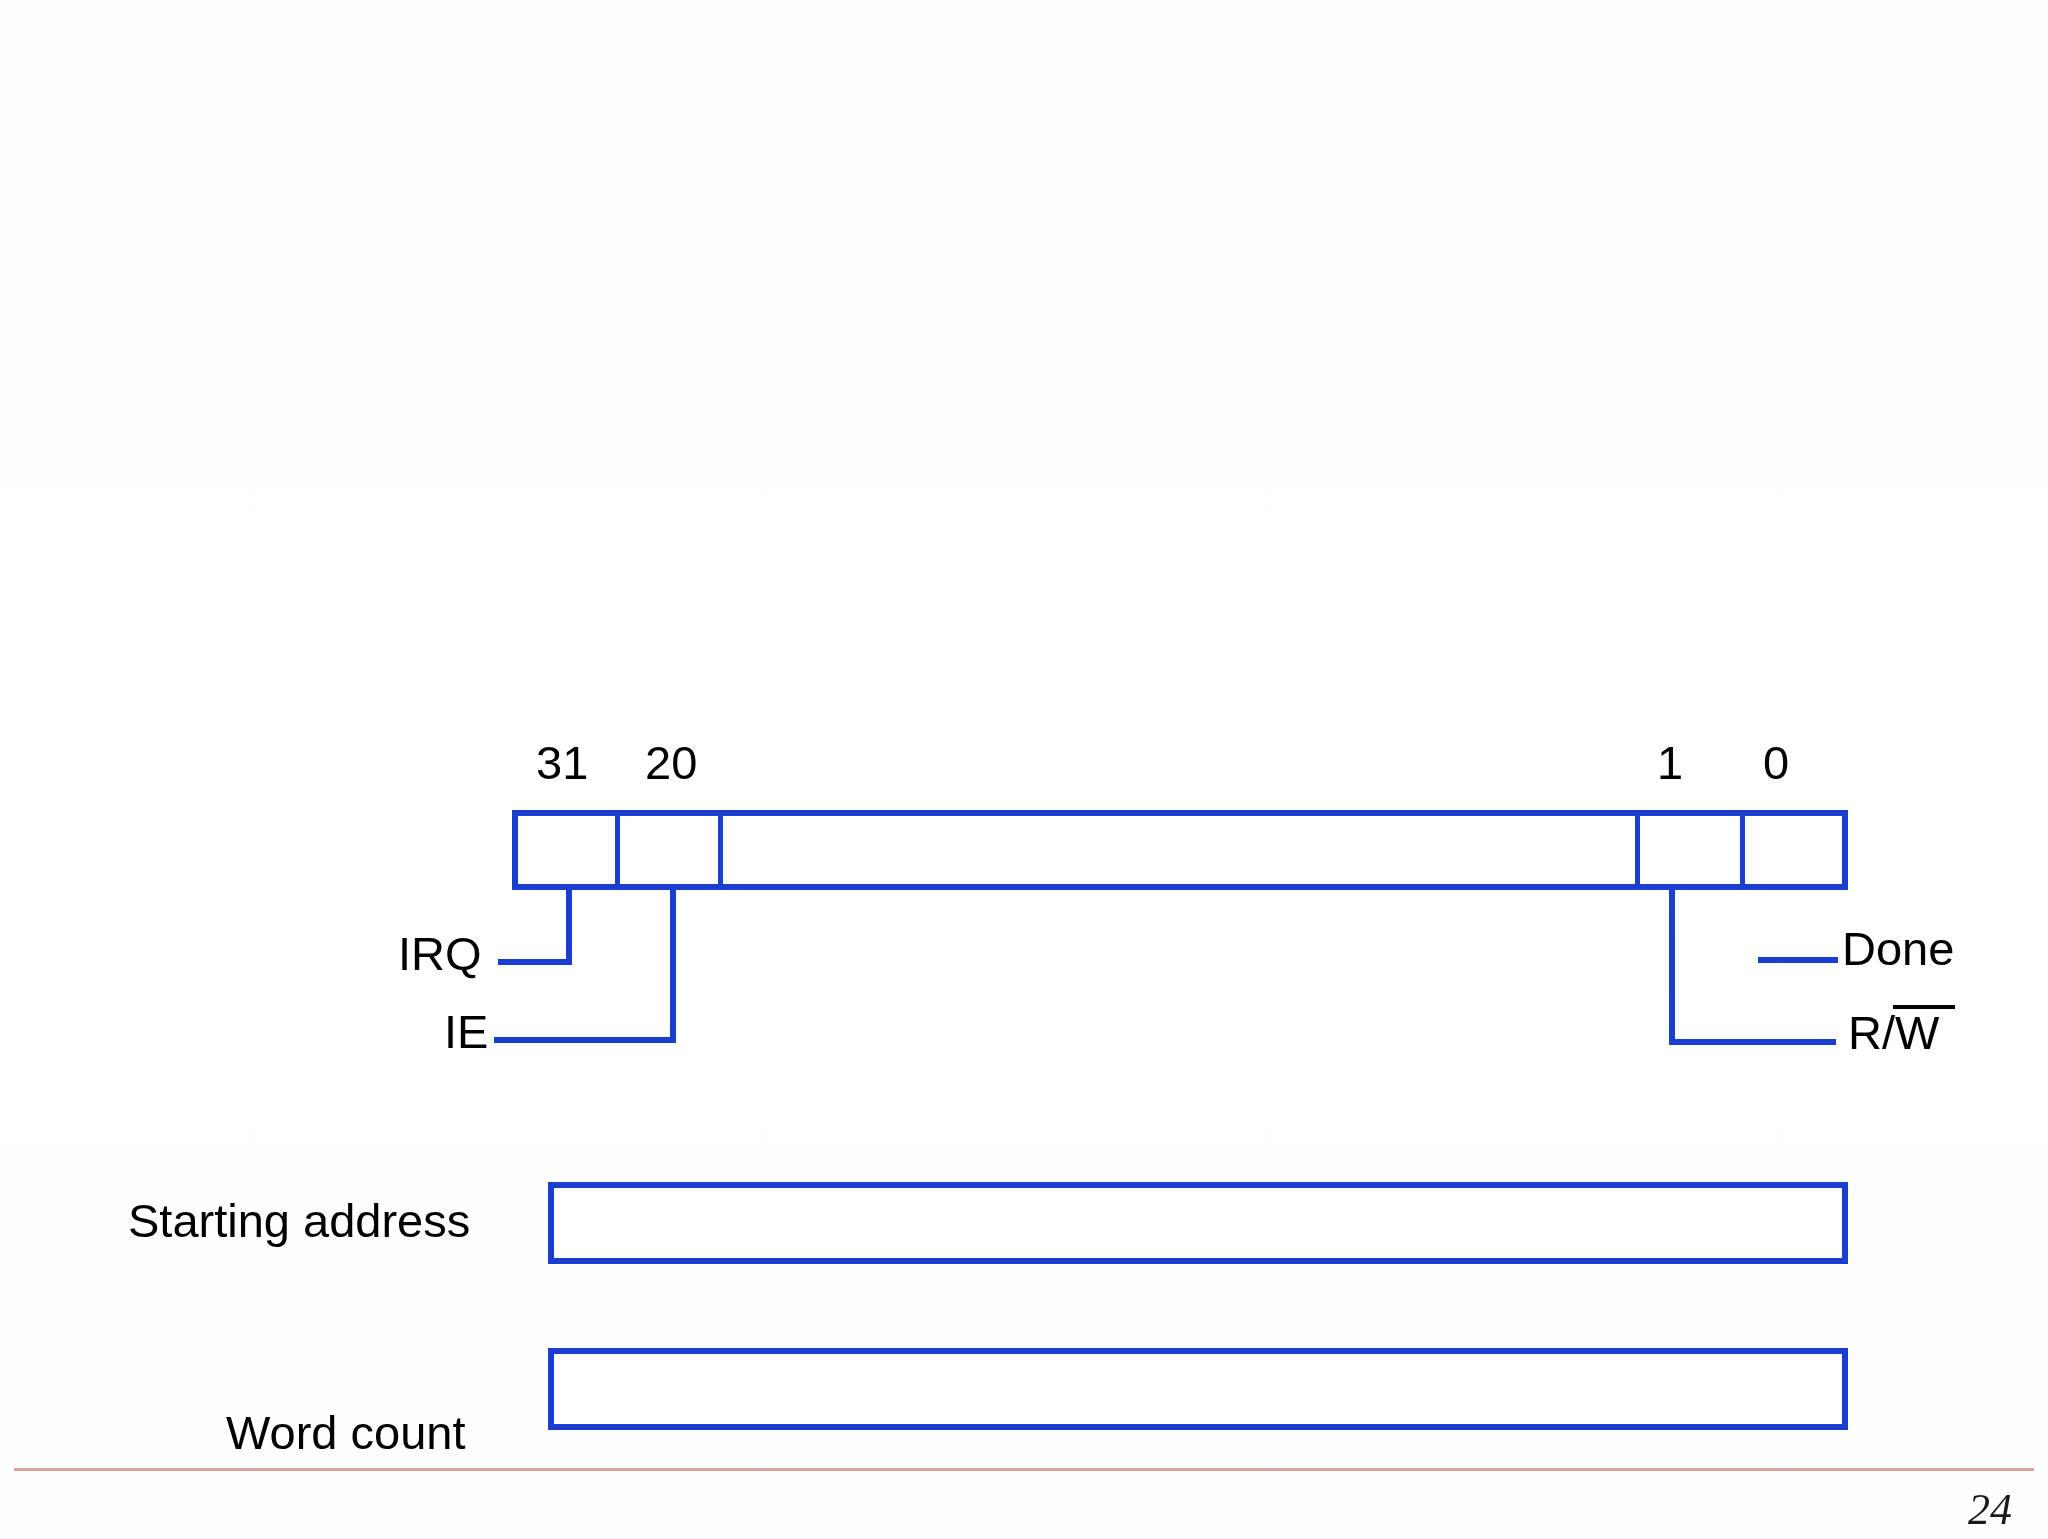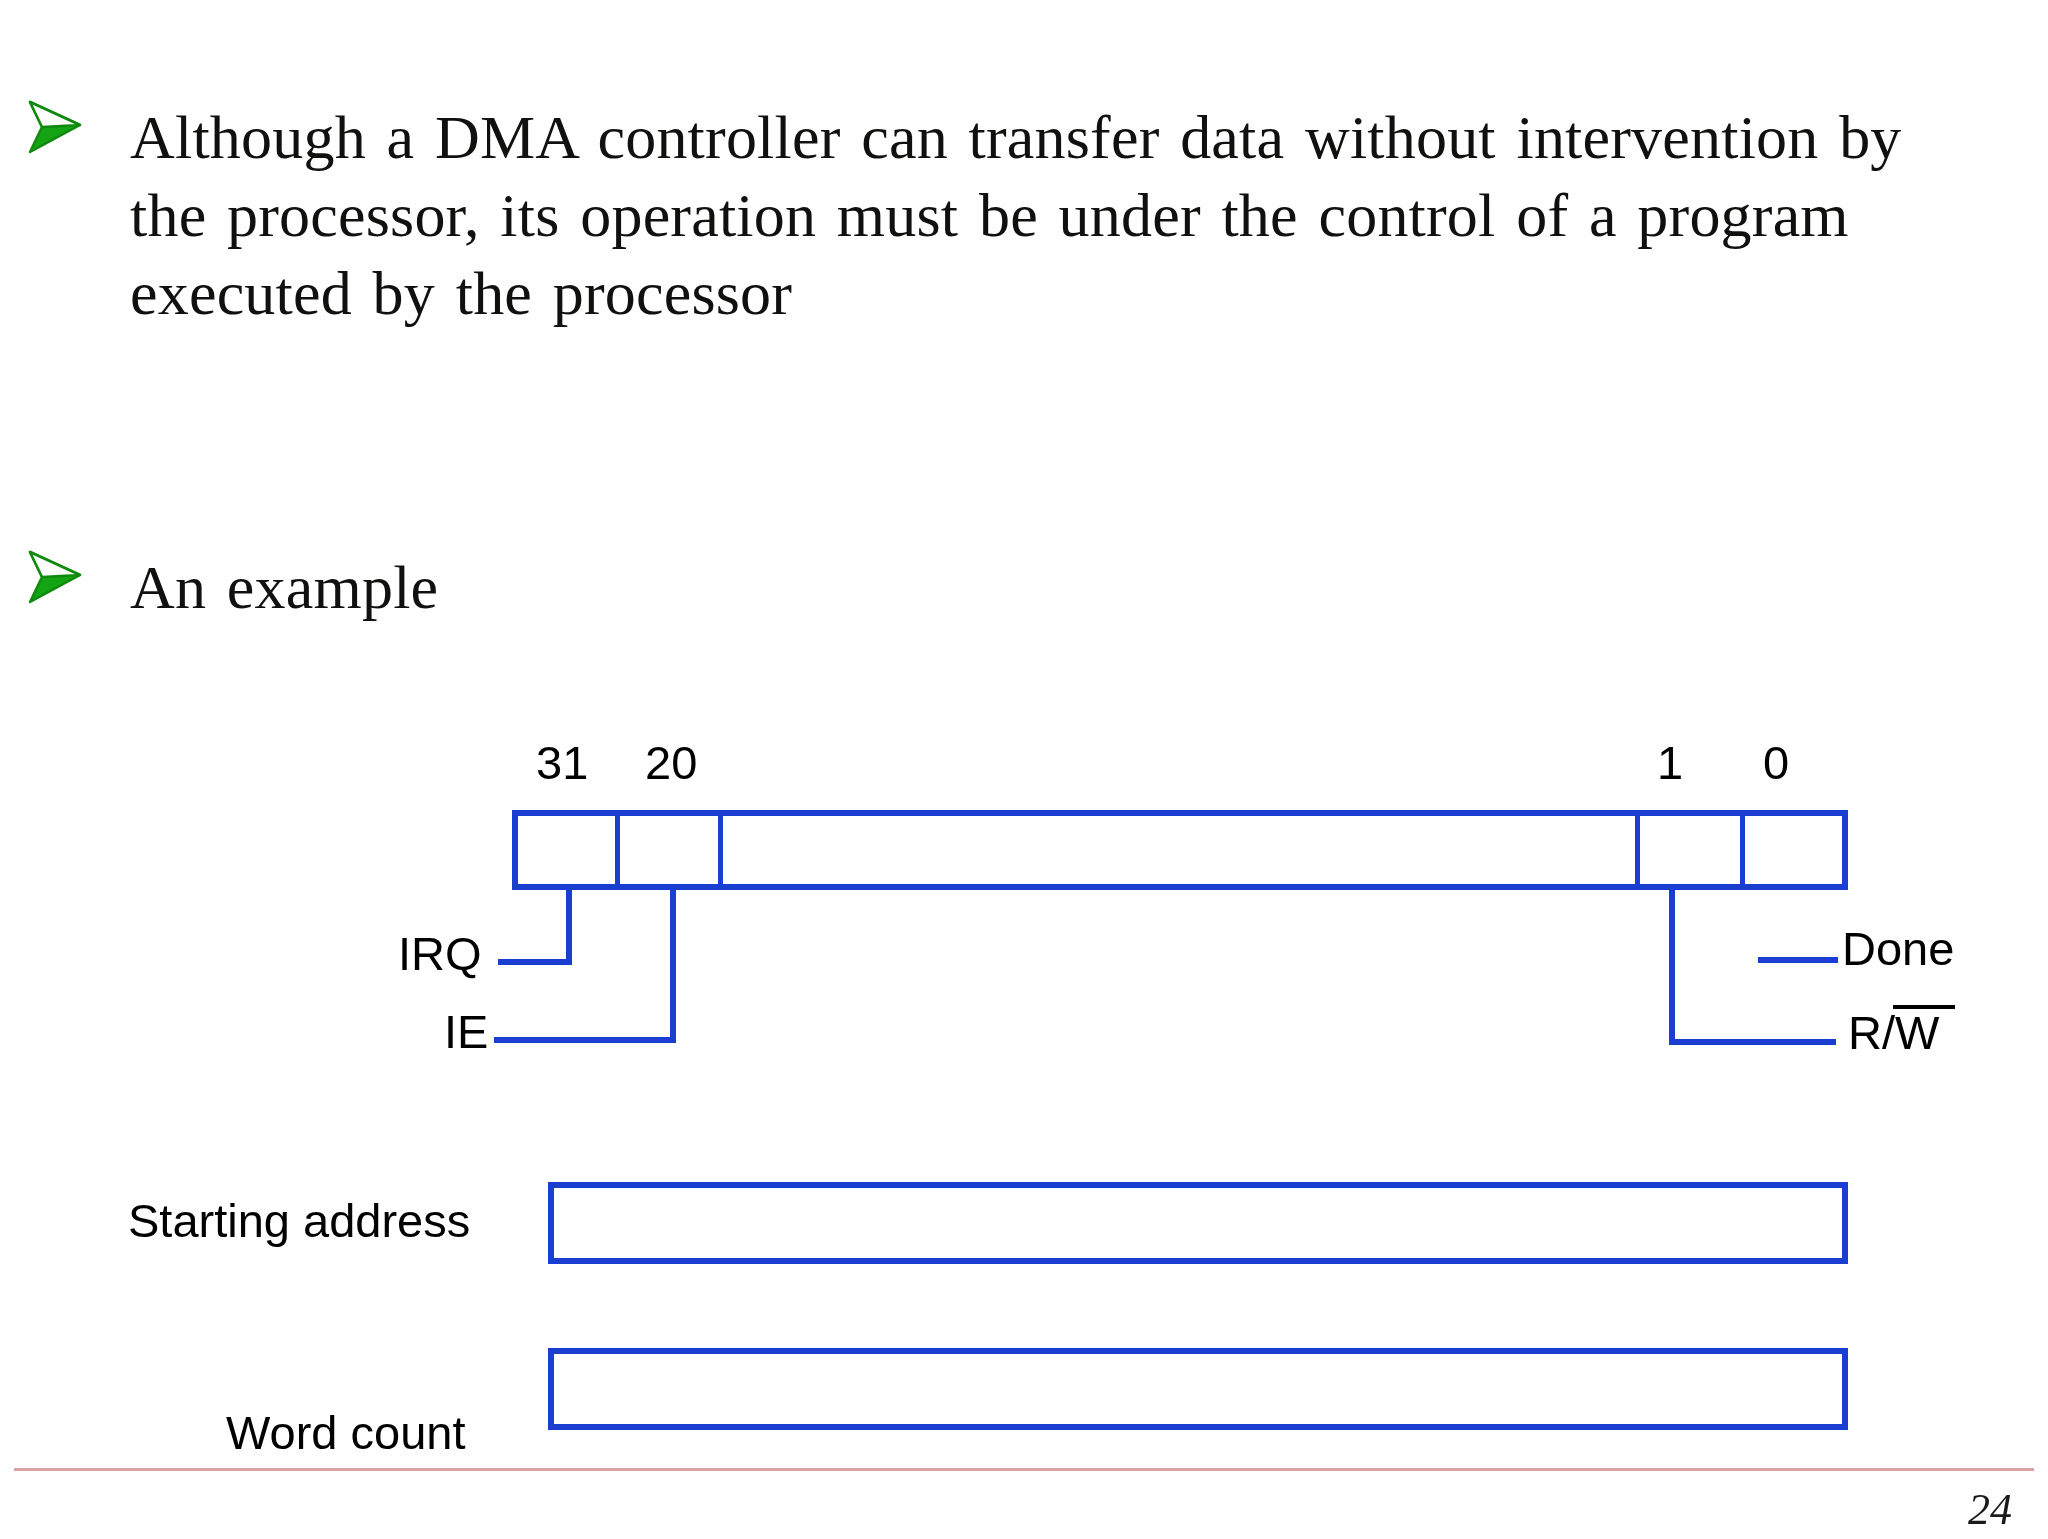--- a/index.html
+++ b/index.html
@@ -150,43 +150,21 @@
     font-size: 44px;
     color: #1a1a1a;
   }
 </style>
 </head>
 <body>
 
 <div id="slide">
 
 
-  <div class="bullet-block" style="top: 98px;">
-    <div class="bullet-row">
-      <span class="arrow-icon">
-        <svg width="62" height="58" viewBox="0 0 62 58" xmlns="http://www.w3.org/2000/svg">
-          <path d="M6 4 L56 27 L6 54 L18 29 Z" fill="#13a313" stroke="#0f8a0f" stroke-width="2.5" stroke-linejoin="round"></path>
-          <path d="M6 4 L56 27 L18 29 Z" fill="#ffffff" stroke="#0f8a0f" stroke-width="2.5" stroke-linejoin="round"></path>
-        </svg>
-      </span>
-      <span class="bullet-text">Although a DMA controller can transfer data without intervention by the processor, its operation must be under the control of a program executed by the processor</span>
-    </div>
-  </div>
-
-  <div class="bullet-block" style="top: 548px;">
-    <div class="bullet-row">
-      <span class="arrow-icon">
-        <svg width="62" height="58" viewBox="0 0 62 58" xmlns="http://www.w3.org/2000/svg">
-          <path d="M6 4 L56 27 L6 54 L18 29 Z" fill="#13a313" stroke="#0f8a0f" stroke-width="2.5" stroke-linejoin="round"></path>
-          <path d="M6 4 L56 27 L18 29 Z" fill="#ffffff" stroke="#0f8a0f" stroke-width="2.5" stroke-linejoin="round"></path>
-        </svg>
-      </span>
-      <span class="bullet-text">An example</span>
-    </div>
-  </div>
+
 
   <div class="diagram">
 
     <span class="bitnum" style="left: 536px; top: 739px;">31</span>
     <span class="bitnum" style="left: 645px; top: 739px;">20</span>
     <span class="bitnum" style="left: 1657px; top: 739px;">1</span>
     <span class="bitnum" style="left: 1763px; top: 739px;">0</span>
 
 
     <div class="reg-box" style="left: 512px; top: 810px; width: 1336px; height: 80px;">

